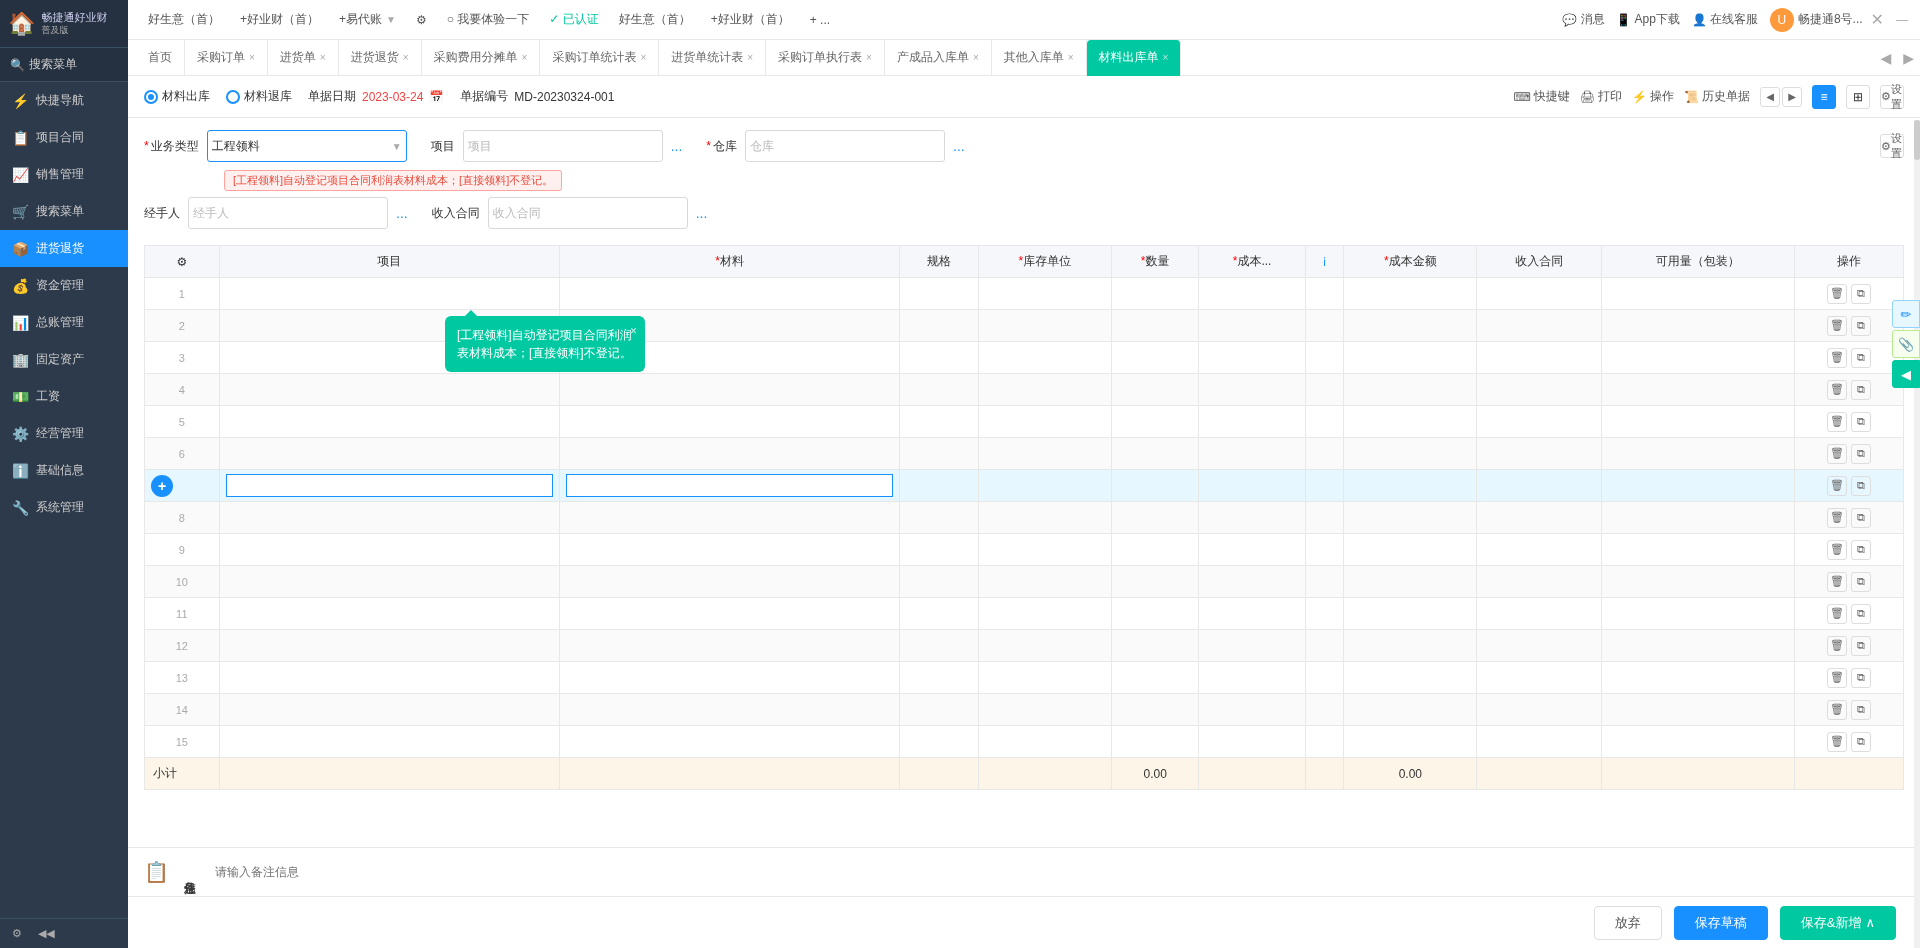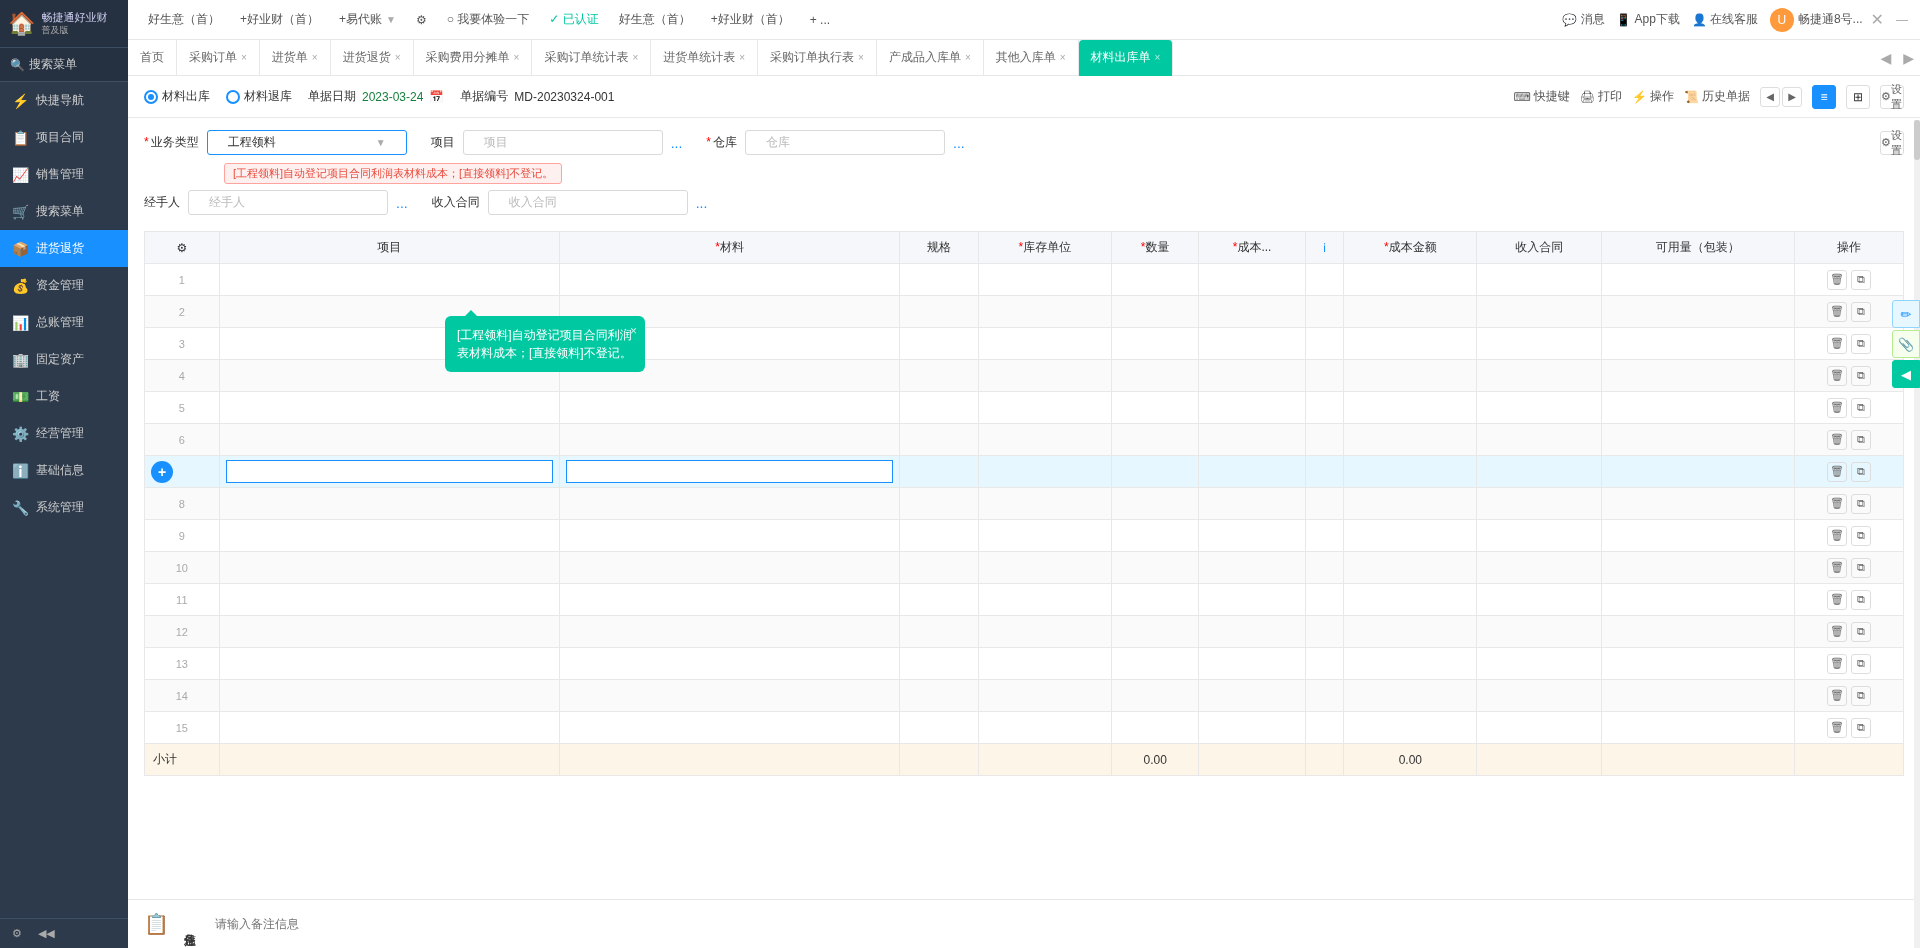--- a/index.html
+++ b/index.html
@@ -58,21 +58,21 @@
     .view-btn { width: 24px; height: 24px; border: 1px solid #ddd; border-radius: 3px; display: flex; align-items: center; justify-content: center; cursor: pointer; }
     .view-btn.active { background: #1890ff; color: #fff; border-color: #1890ff; }
     .settings-btn { width: 24px; height: 24px; border: 1px solid #ddd; border-radius: 3px; display: flex; align-items: center; justify-content: center; cursor: pointer; font-size: 11px; color: #666; }
 
     
     .form-area { padding: 12px 16px 8px; background: #fff; flex-shrink: 0; }
     .form-row { display: flex; align-items: center; gap: 24px; margin-bottom: 8px; }
     .form-field { display: flex; align-items: center; gap: 8px; }
     .form-label { font-size: 12px; color: #333; white-space: nowrap; }
     .form-label.required::before { content: '*'; color: red; margin-right: 2px; }
-    .form-input { min-width: 120px; height: 25px; border: 1px solid #d9d9d9; border-radius: 3px; padding: 0 20px; font-size: 12px; display: flex; align-items: center; justify-content: space-between; cursor: pointer; background: #fff; }
+    .form-input { min-width: 120px; height: 32px; border: 1px solid #d9d9d9; border-radius: 3px; padding: 0 4px; font-size: 12px; display: flex; align-items: center; justify-content: space-between; cursor: pointer; background: #fff; }
     .form-input.wide { min-width: 200px; }
     .form-input.filled { border-color: #1890ff; }
     .form-input-placeholder { color: #bbb; }
     .form-select-arrow { color: #aaa; font-size: 10px; }
     .form-dots { color: #1890ff; cursor: pointer; font-size: 14px; }
     .error-msg { color: #e74c3c; font-size: 11px; background: #fff0f0; border: 1px solid #ffa39e; padding: 2px 8px; border-radius: 3px; }
     .error-msg.warning { color: #e74c3c; }
 
     
     .tooltip-popup { position: absolute; background: #00c8a0; color: #fff; padding: 10px 12px; border-radius: 6px; font-size: 12px; line-height: 1.5; max-width: 200px; z-index: 100; top: 198px; left: 317px; }
@@ -204,21 +204,21 @@
       <div class="top-header-action">👤 <span>在线客服</span></div>
       <div class="top-header-action" style="display:flex;align-items:center;gap:4px;">
         <span style="width:24px;height:24px;background:#ff9a3c;border-radius:50%;display:flex;align-items:center;justify-content:center;font-size:12px;color:#fff;">U</span>
         <span>畅捷通8号...</span>
       </div>
     </div>
     <span class="close-btn">✕</span>
     <span class="close-btn" style="font-size:12px;margin-left:4px;">—</span>
   </div>
 
-  <div class="tab-bar" style="padding-left:0;justify-content:flex-end;">
+  <div class="tab-bar" style="padding-left:8px;justify-content:flex-end;">
     <div class="tab-item">首页</div>
     <div class="tab-item">采购订单 <span class="tab-close">×</span></div>
     <div class="tab-item">进货单 <span class="tab-close">×</span></div>
     <div class="tab-item">进货退货 <span class="tab-close">×</span></div>
     <div class="tab-item">采购费用分摊单 <span class="tab-close">×</span></div>
     <div class="tab-item">采购订单统计表 <span class="tab-close">×</span></div>
     <div class="tab-item">进货单统计表 <span class="tab-close">×</span></div>
     <div class="tab-item">采购订单执行表 <span class="tab-close">×</span></div>
     <div class="tab-item">产成品入库单 <span class="tab-close">×</span></div>
     <div class="tab-item">其他入库单 <span class="tab-close">×</span></div>
@@ -236,21 +236,21 @@
           <div class="radio-dot checked"></div>
           <span>材料出库</span>
         </label>
         <label class="radio-item">
           <div class="radio-dot"></div>
           <span>材料退库</span>
         </label>
       </div>
       <div class="date-field">
         <span>单据日期</span>
-        <span style="color:#15803d;">2023-03-24</span>
+        <span style="color:#ef4444;">2023-03-24</span>
         <span class="date-icon">📅</span>
       </div>
       <div class="sn-field">
         <span>单据编号</span>
         <span>MD-20230324-001</span>
       </div>
       <div class="spacer"></div>
       <div class="toolbar-right">
         <div class="toolbar-btn">
           <span>⌨</span>
@@ -657,20 +657,28 @@
         </tbody>
       </table>
     </div>
 
     <div class="bottom-area">
       <span class="notes-icon">📋</span>
       <span style="font-size:12px;color:#333;writing-mode:vertical-rl;border-right:1px solid #e8e8e8;padding-right:4px;">备注信息</span>
       <input type="text" class="notes-input" placeholder="请输入备注信息" style="">
     </div>
 
+    <div class="footer-bar">
+      <button class="btn btn-default">放弃</button>
+      <button class="btn btn-primary">保存草稿</button>
+      <button class="btn btn-success">
+        <span>保存&amp;新增</span>
+        <span>∧</span>
+      </button>
+    </div>
 
   </div>
 
   <div style="position:fixed;right:0;top:300px;display:flex;flex-direction:column;gap:2px;z-index:200;">
     <div class="float-btn" title="编辑">✏</div>
     <div class="float-btn green" title="附件">📎</div>
     <div class="float-btn teal" title="展开">◀</div>
   </div>
 
   <div style="position:fixed;right:0;top:120px;bottom:0;width:6px;background:#f0f0f0;z-index:100;">

